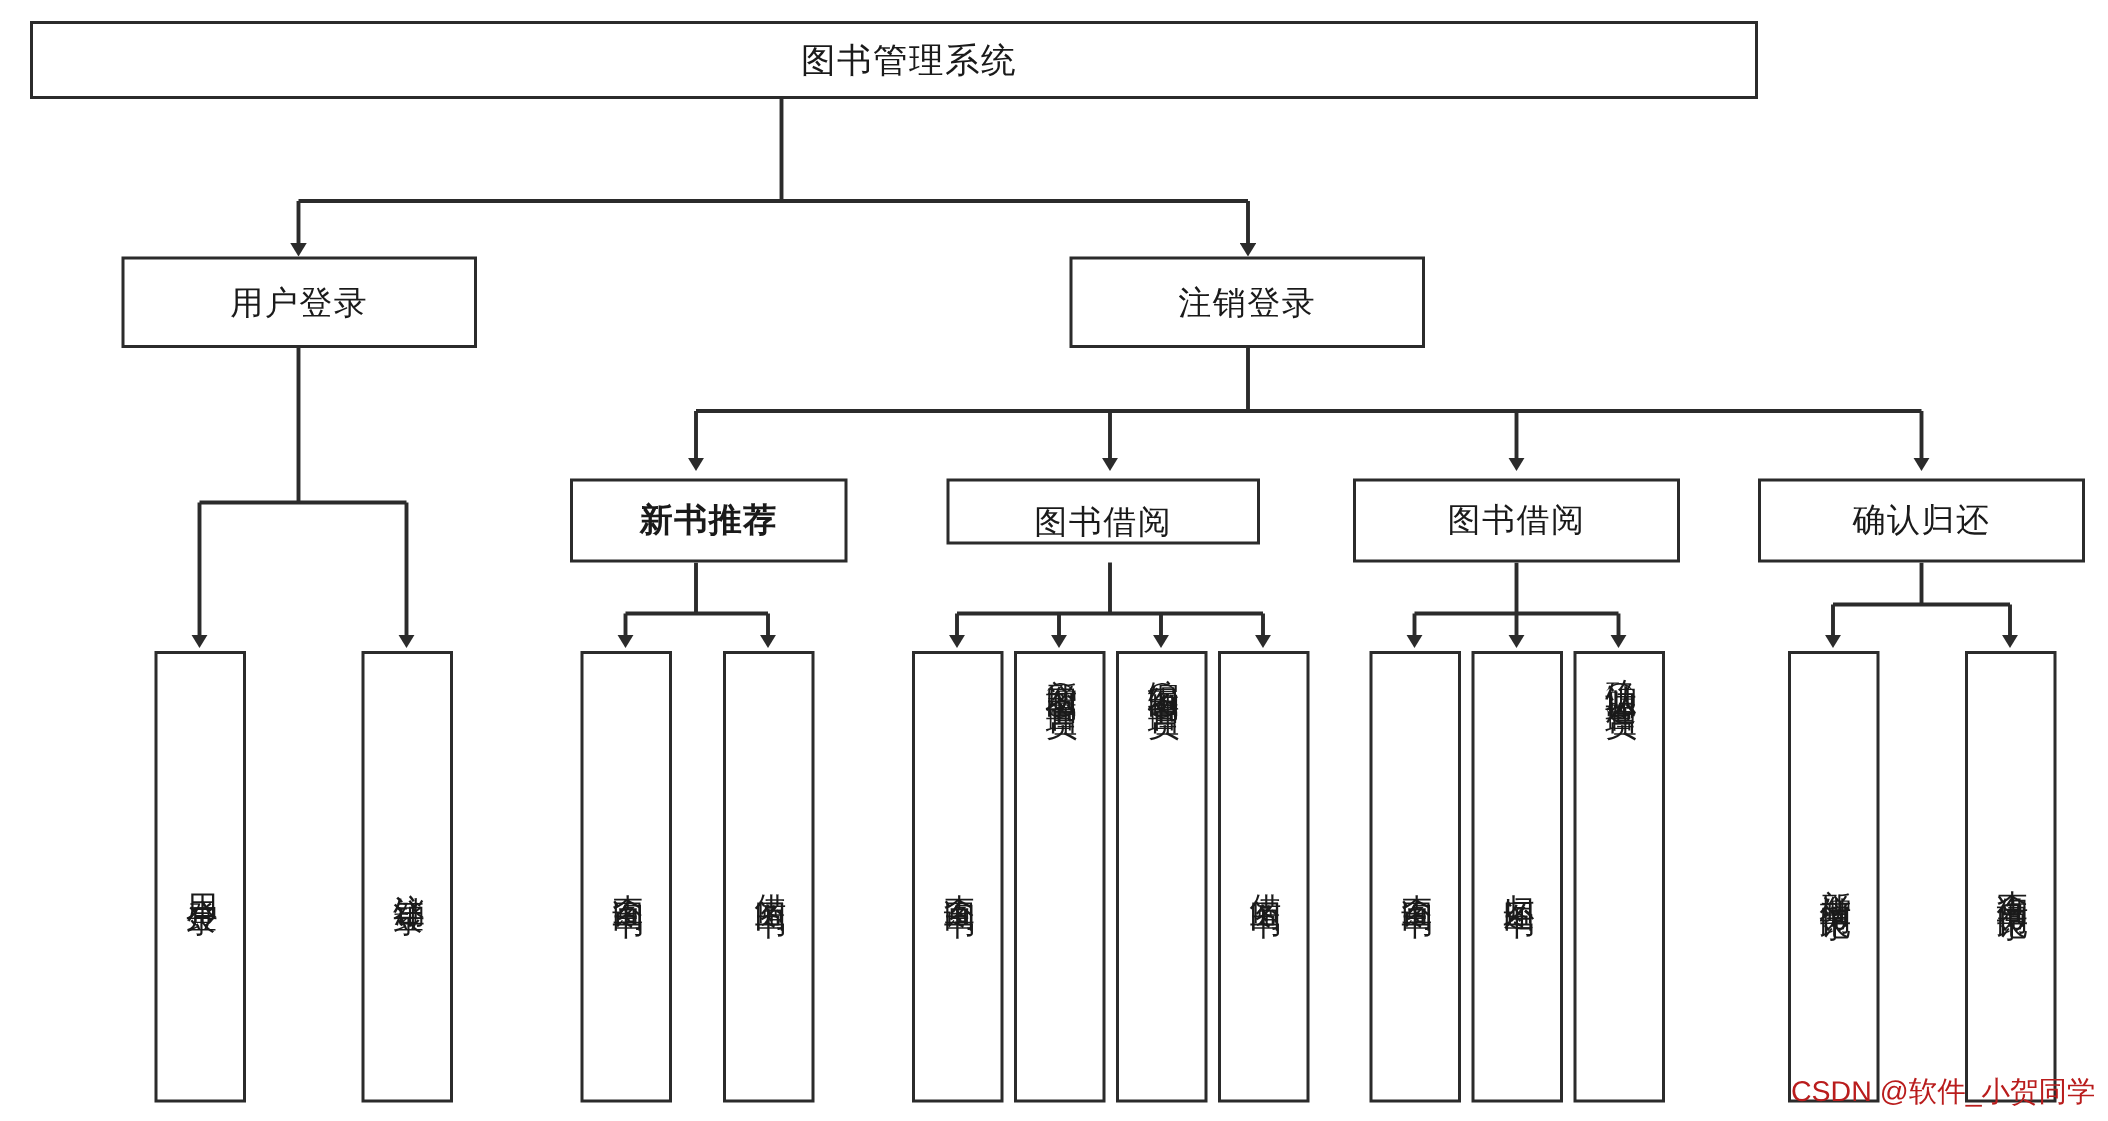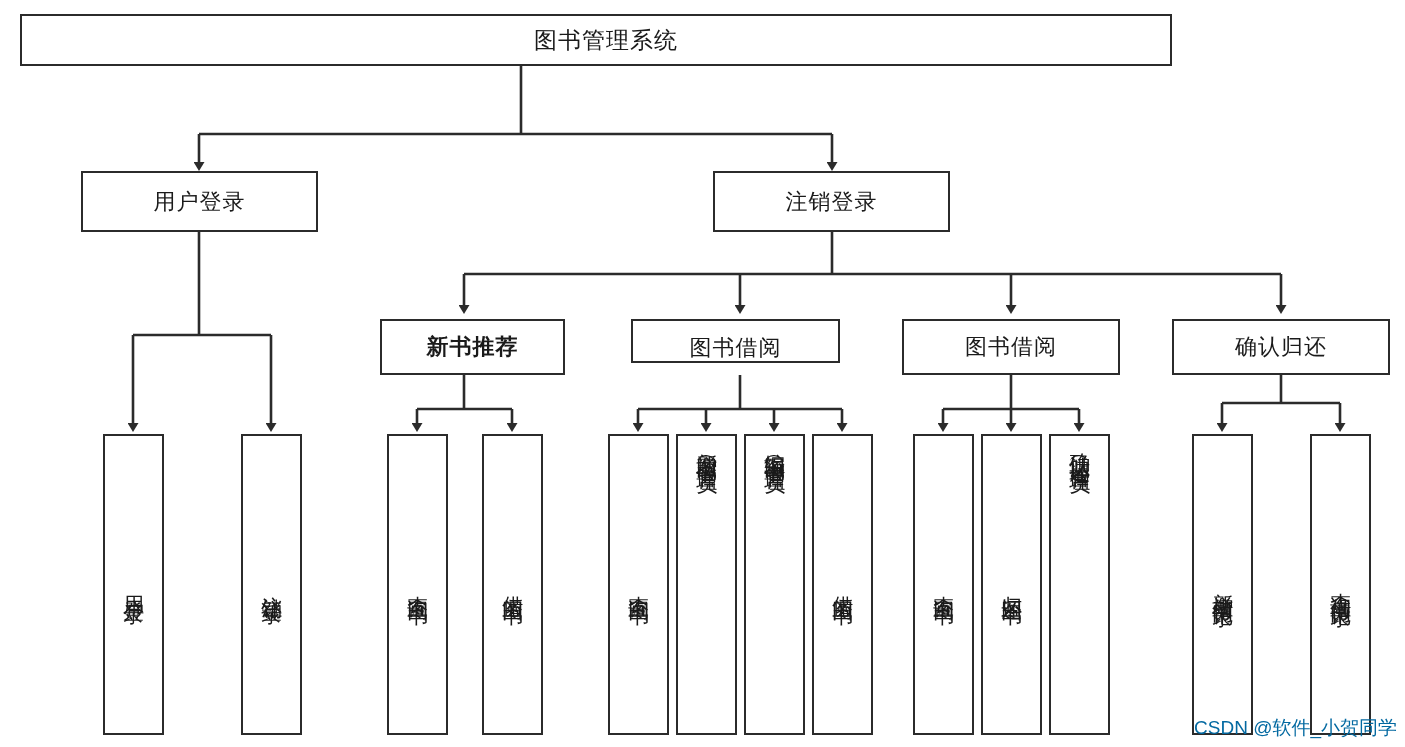--- a/index.html
+++ b/index.html
@@ -56,21 +56,21 @@
   }
   .node.level1 .label,
   .node.level2 .label {
     font-size: 22px;
   }
   .watermark {
     position: absolute;
     right: 8px;
     bottom: 6px;
     font-size: 19px;
-    color: #0369a1;
+    color: #b91c1c;
     z-index: 5;
     white-space: nowrap;
     font-family: "Liberation Sans", "DejaVu Sans", sans-serif;
   }
 </style>
 </head>
 <body>
 
 <div id="canvas">
 

